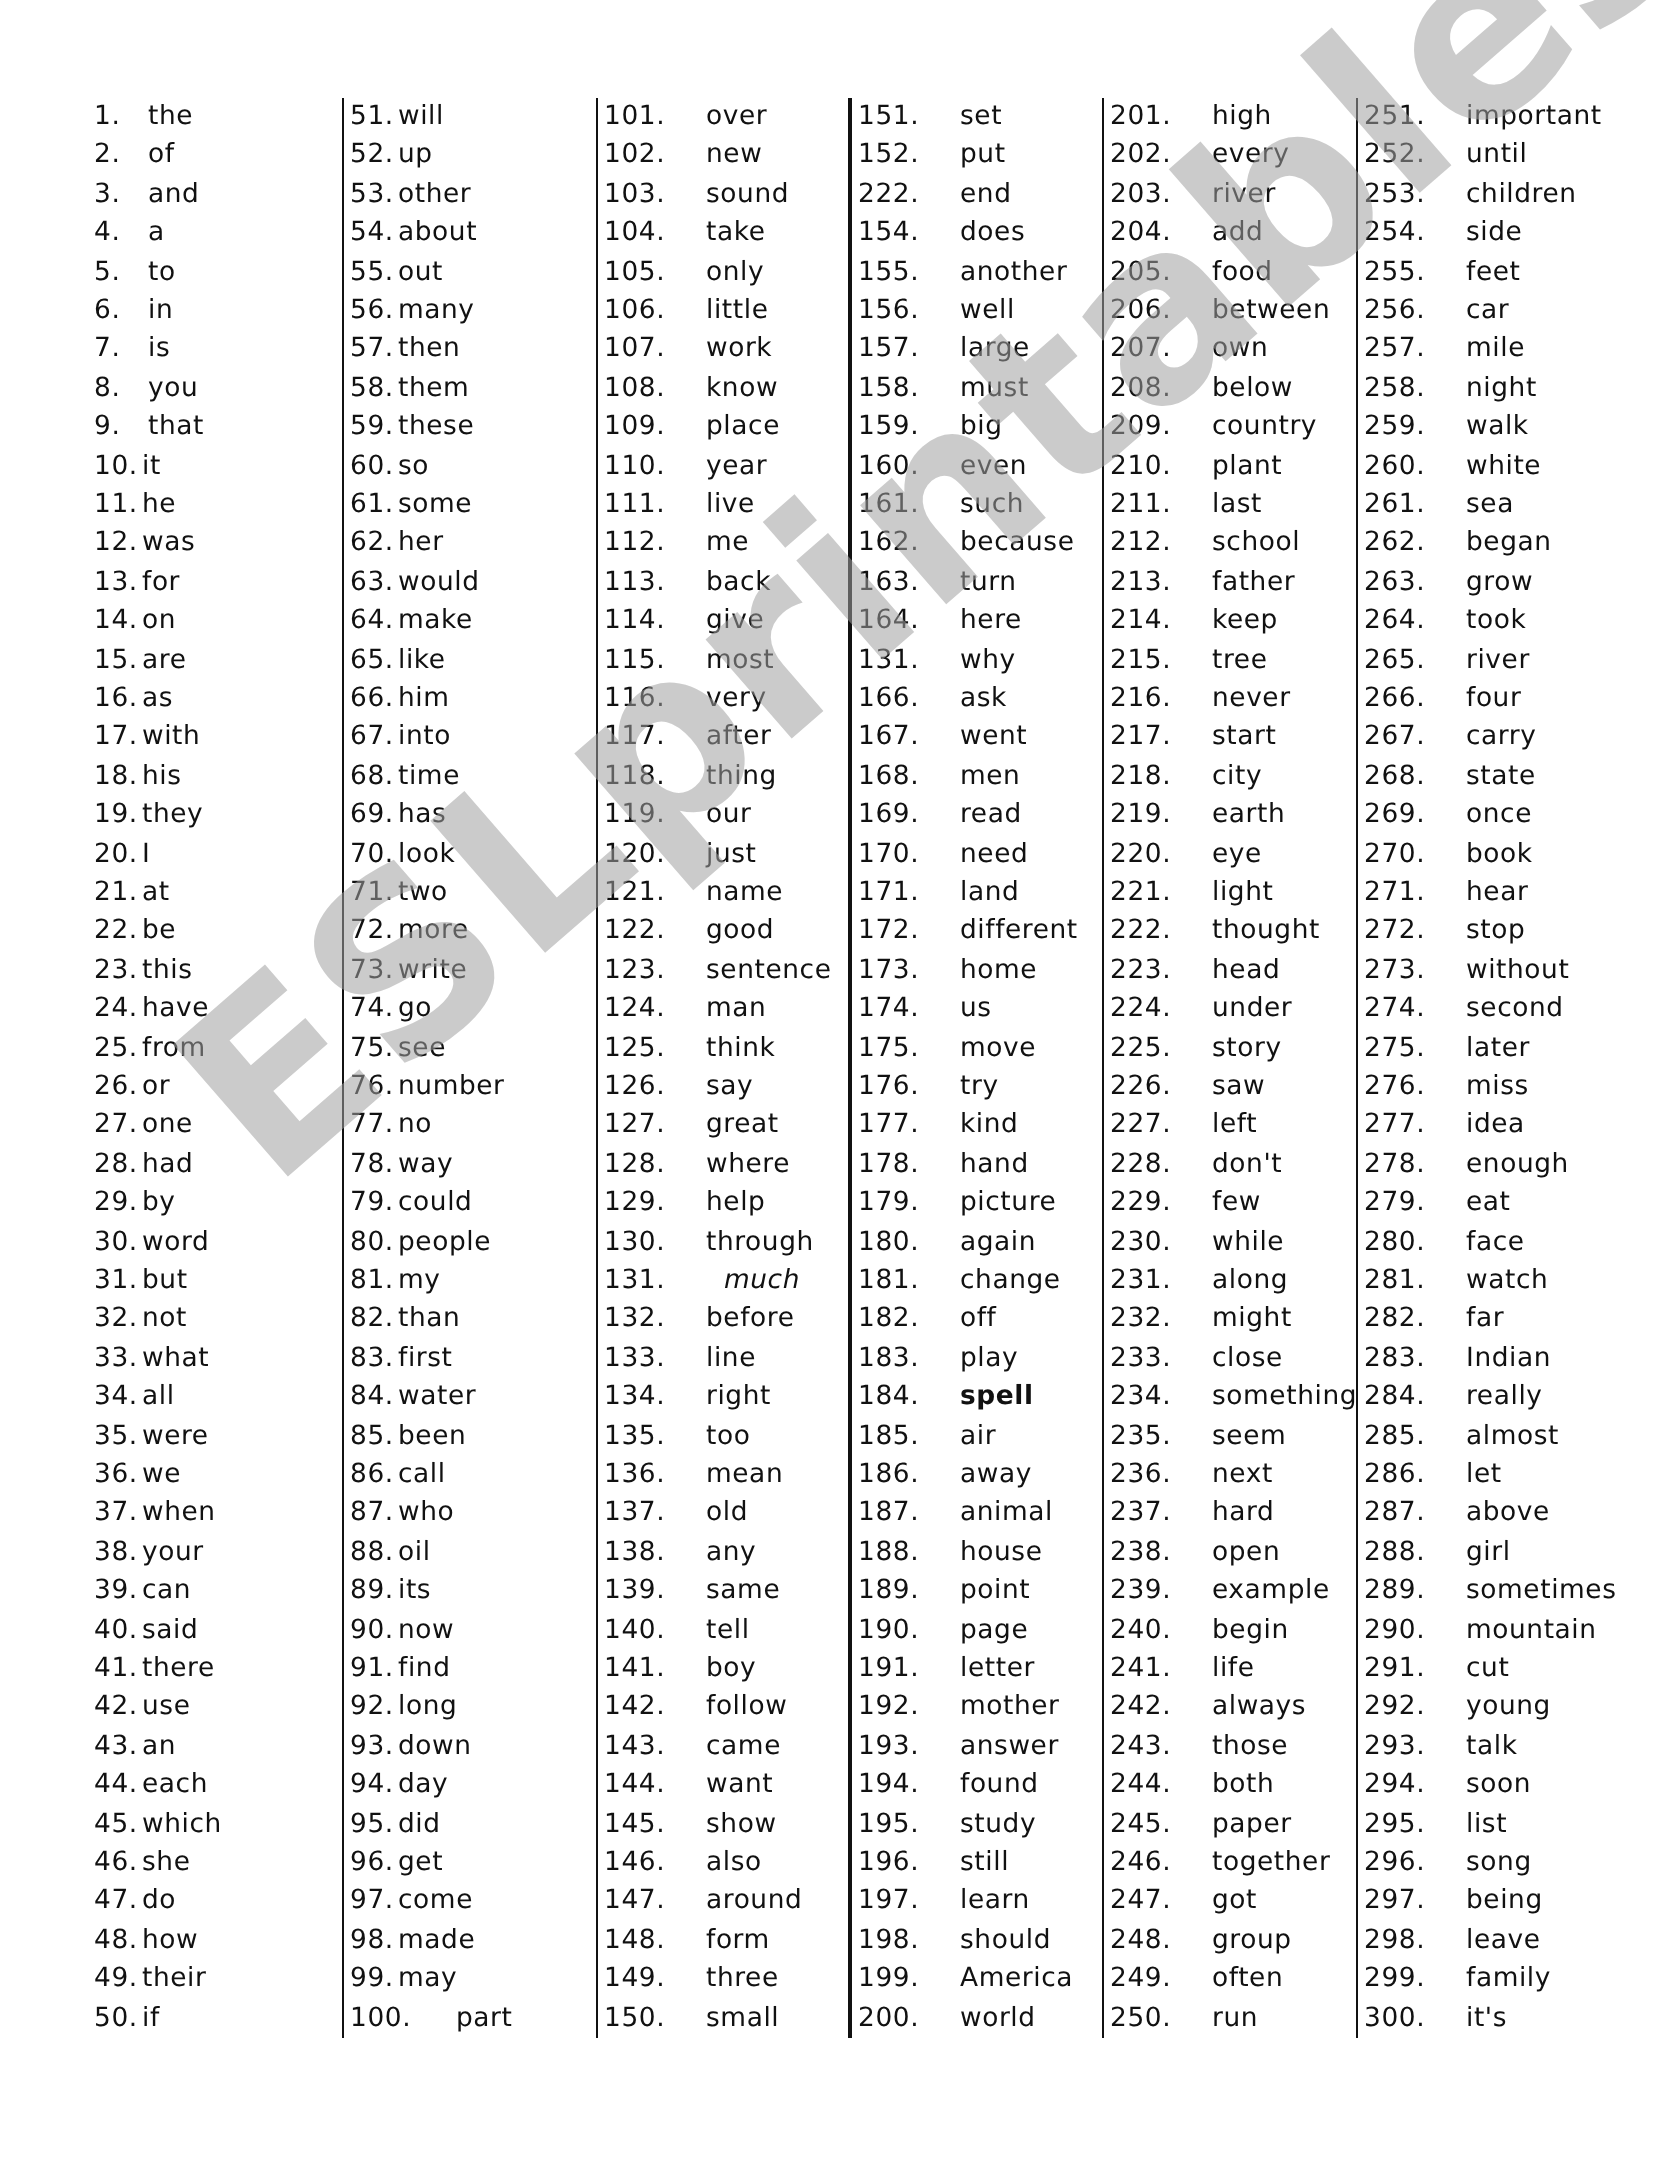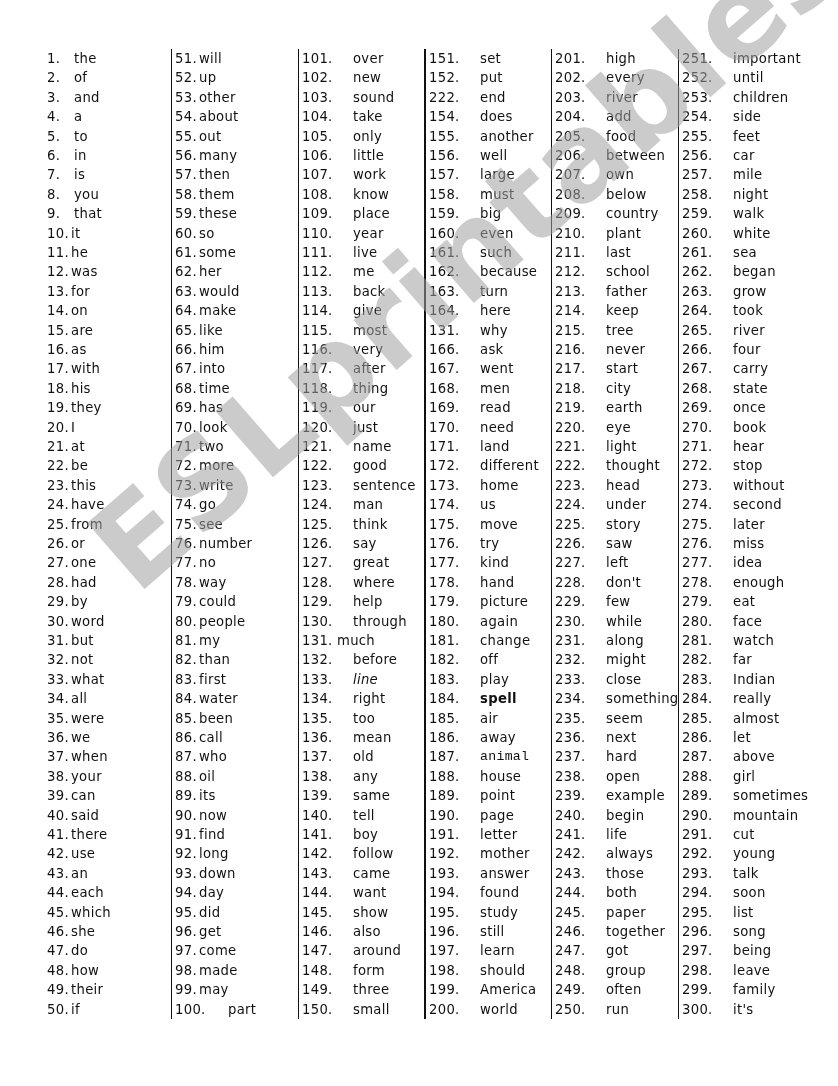--- a/index.html
+++ b/index.html
@@ -544,29 +544,29 @@
       <div class="row" style="top: 543.2px;">
         <span class="num">129.</span>
         <span class="word" style="left: 54px;">help</span>
       </div>
       <div class="row" style="top: 562.6px;">
         <span class="num">130.</span>
         <span class="word" style="left: 54px;">through</span>
       </div>
       <div class="row" style="top: 582px;">
         <span class="num">131.</span>
-        <span class="word" style="left: 38px;">much</span>
+        <span class="word" style="left: 63px; font-style: italic;">much</span>
       </div>
       <div class="row" style="top: 601.4px;">
         <span class="num">132.</span>
         <span class="word" style="left: 54px;">before</span>
       </div>
       <div class="row" style="top: 620.8px;">
         <span class="num">133.</span>
-        <span class="word" style="left: 54px; font-style: italic;">line</span>
+        <span class="word" style="left: 54px;">line</span>
       </div>
       <div class="row" style="top: 640.2px;">
         <span class="num">134.</span>
         <span class="word" style="left: 54px;">right</span>
       </div>
       <div class="row" style="top: 659.6px;">
         <span class="num">135.</span>
         <span class="word" style="left: 54px;">too</span>
       </div>
       <div class="row" style="top: 679px;">
@@ -770,21 +770,21 @@
       <div class="row" style="top: 659.6px;">
         <span class="num">185.</span>
         <span class="word" style="left: 54px;">air</span>
       </div>
       <div class="row" style="top: 679px;">
         <span class="num">186.</span>
         <span class="word" style="left: 54px;">away</span>
       </div>
       <div class="row" style="top: 698.4px;">
         <span class="num">187.</span>
-        <span class="word" style="left: 54px; font-family: Liberation Mono, monospace;">animal</span>
+        <span class="word" style="left: 54px;">animal</span>
       </div>
       <div class="row" style="top: 717.8px;">
         <span class="num">188.</span>
         <span class="word" style="left: 54px;">house</span>
       </div>
       <div class="row" style="top: 737.2px;">
         <span class="num">189.</span>
         <span class="word" style="left: 54px;">point</span>
       </div>
       <div class="row" style="top: 756.6px;">

